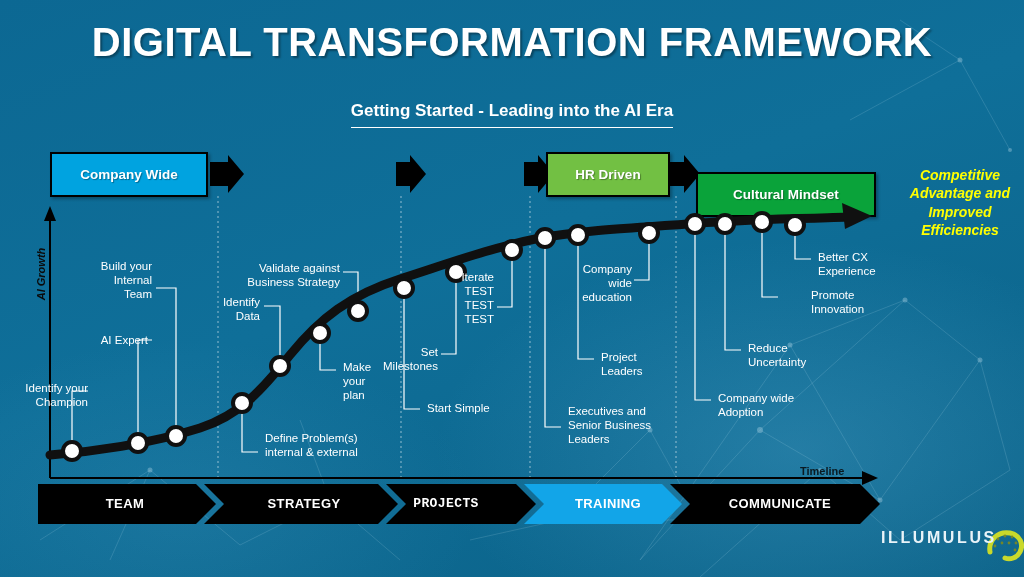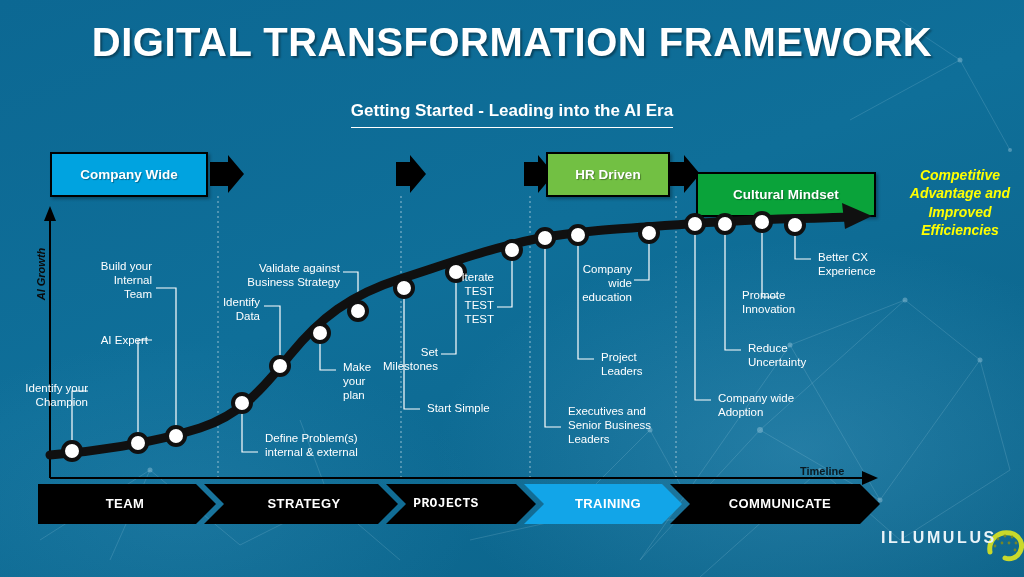--- a/index.html
+++ b/index.html
@@ -240,21 +240,21 @@
 Leaders</div>
   <div class="ann l" style="left:601px; top:350px; width:80px;">Project
 Leaders</div>
   <div class="ann r" style="left:562px; top:262px; width:70px;">Company
 wide
 education</div>
   <div class="ann l" style="left:718px; top:391px; width:110px;">Company wide
 Adoption</div>
   <div class="ann l" style="left:748px; top:341px; width:96px;">Reduce
 Uncertainty</div>
-  <div class="ann l" style="left:742px; top:288px; width:96px;">Promote
+  <div class="ann l" style="left:811px; top:288px; width:96px;">Promote
 Innovation</div>
   <div class="ann l" style="left:818px; top:250px; width:96px;">Better CX
 Experience</div>
 
   <svg id="chevrons" class="layer" style="top:478px;height:48px;">
     <g transform="translate(0,0)">
       <path d="M38 6 L196 6 L216 26 L196 46 L38 46 Z" fill="#000000"></path>
       <path d="M204 6 L378 6 L398 26 L378 46 L204 46 L224 26 Z" fill="#000000"></path>
       <path d="M386 6 L516 6 L536 26 L516 46 L386 46 L406 26 Z" fill="#000000"></path>
       <path d="M524 6 L662 6 L682 26 L662 46 L524 46 L544 26 Z" fill="#12a5e8"></path>

